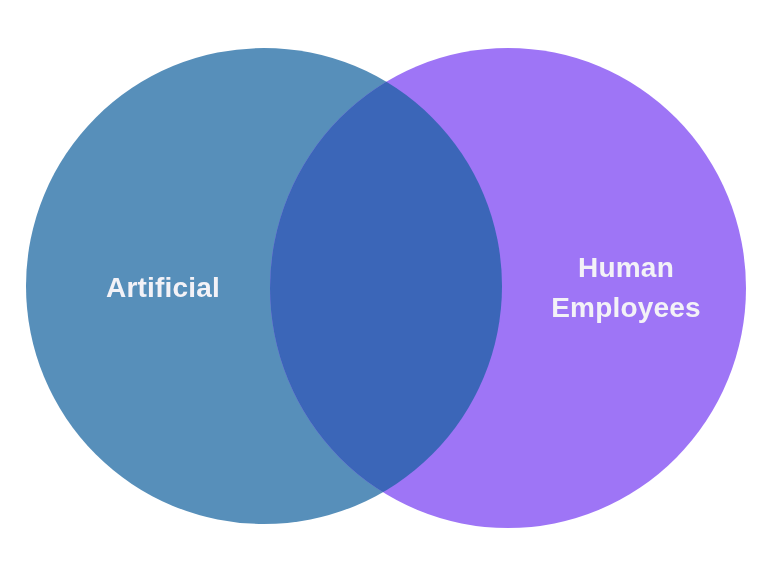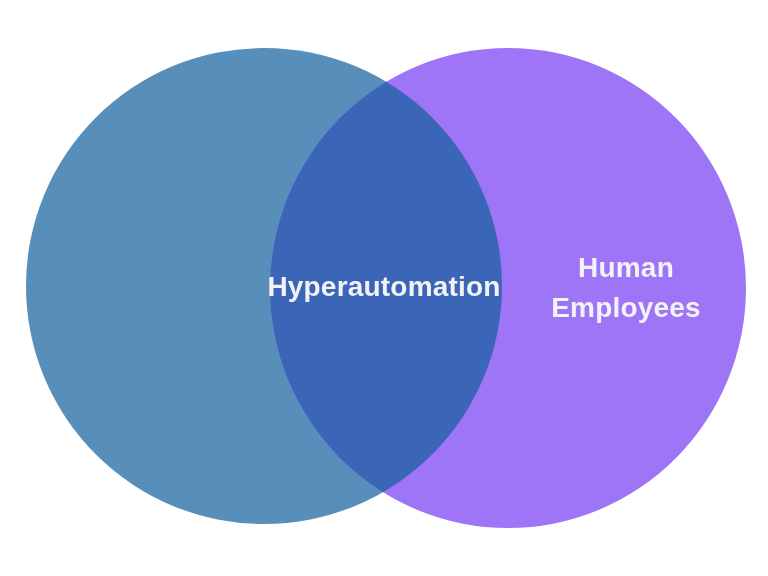--- a/index.html
+++ b/index.html
@@ -52,22 +52,22 @@
     </defs>
 
     <ellipse cx="264" cy="286" rx="238" ry="238" fill="#578fba"></ellipse>
 
     <ellipse cx="508" cy="288" rx="238" ry="240" fill="#9e75f6"></ellipse>
 
     <ellipse cx="508" cy="288" rx="238" ry="240" clip-path="url(#clip-left-circle)" fill="#3b66b8"></ellipse>
   </svg>
 
   <div class="label label-left">
+    <div>Artificial</div>
   </div>
 
-  <div class="label label-center">Hyperautomation</div>
 
   <div class="label label-right">
     <div>Human</div>
     <div>Employees</div>
   </div>
 
 </div>
 
 </body></html>

